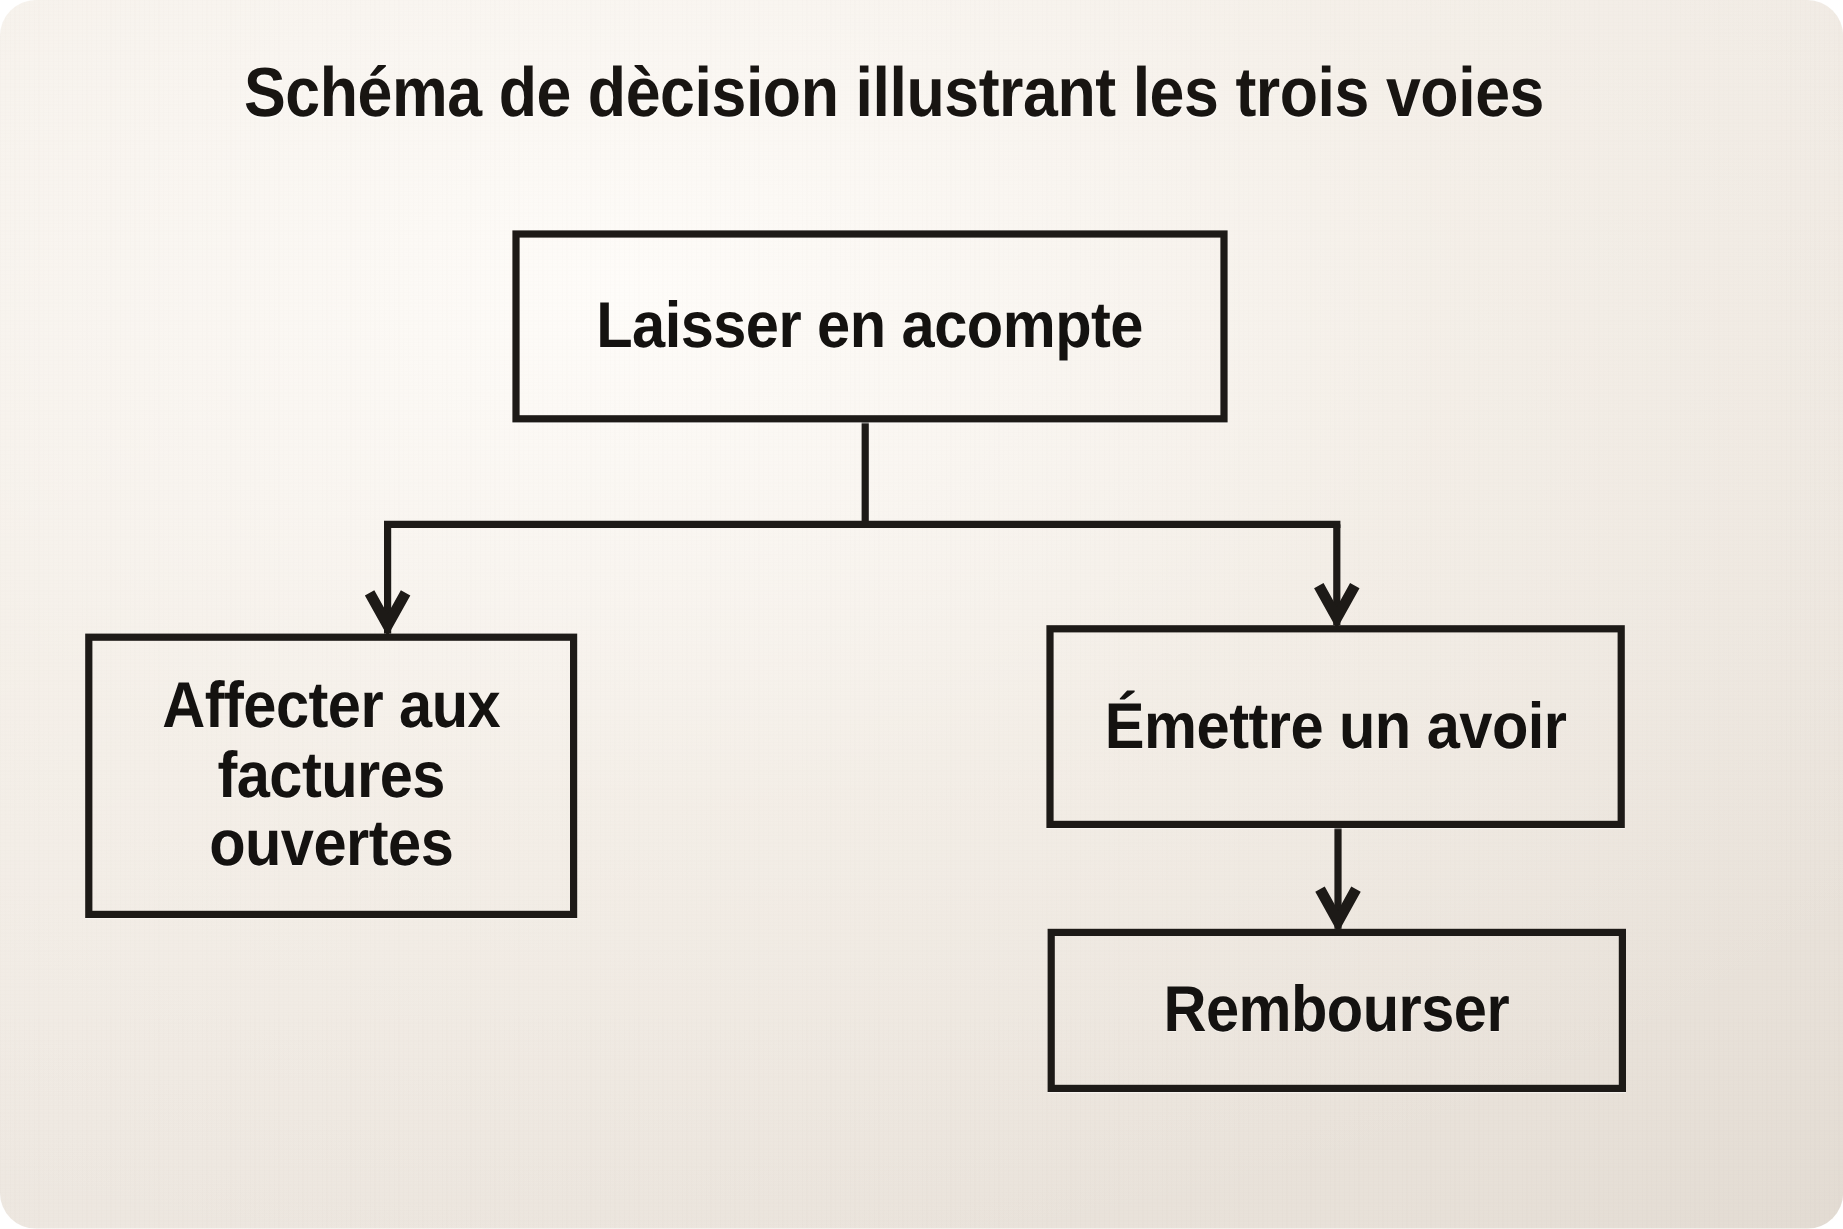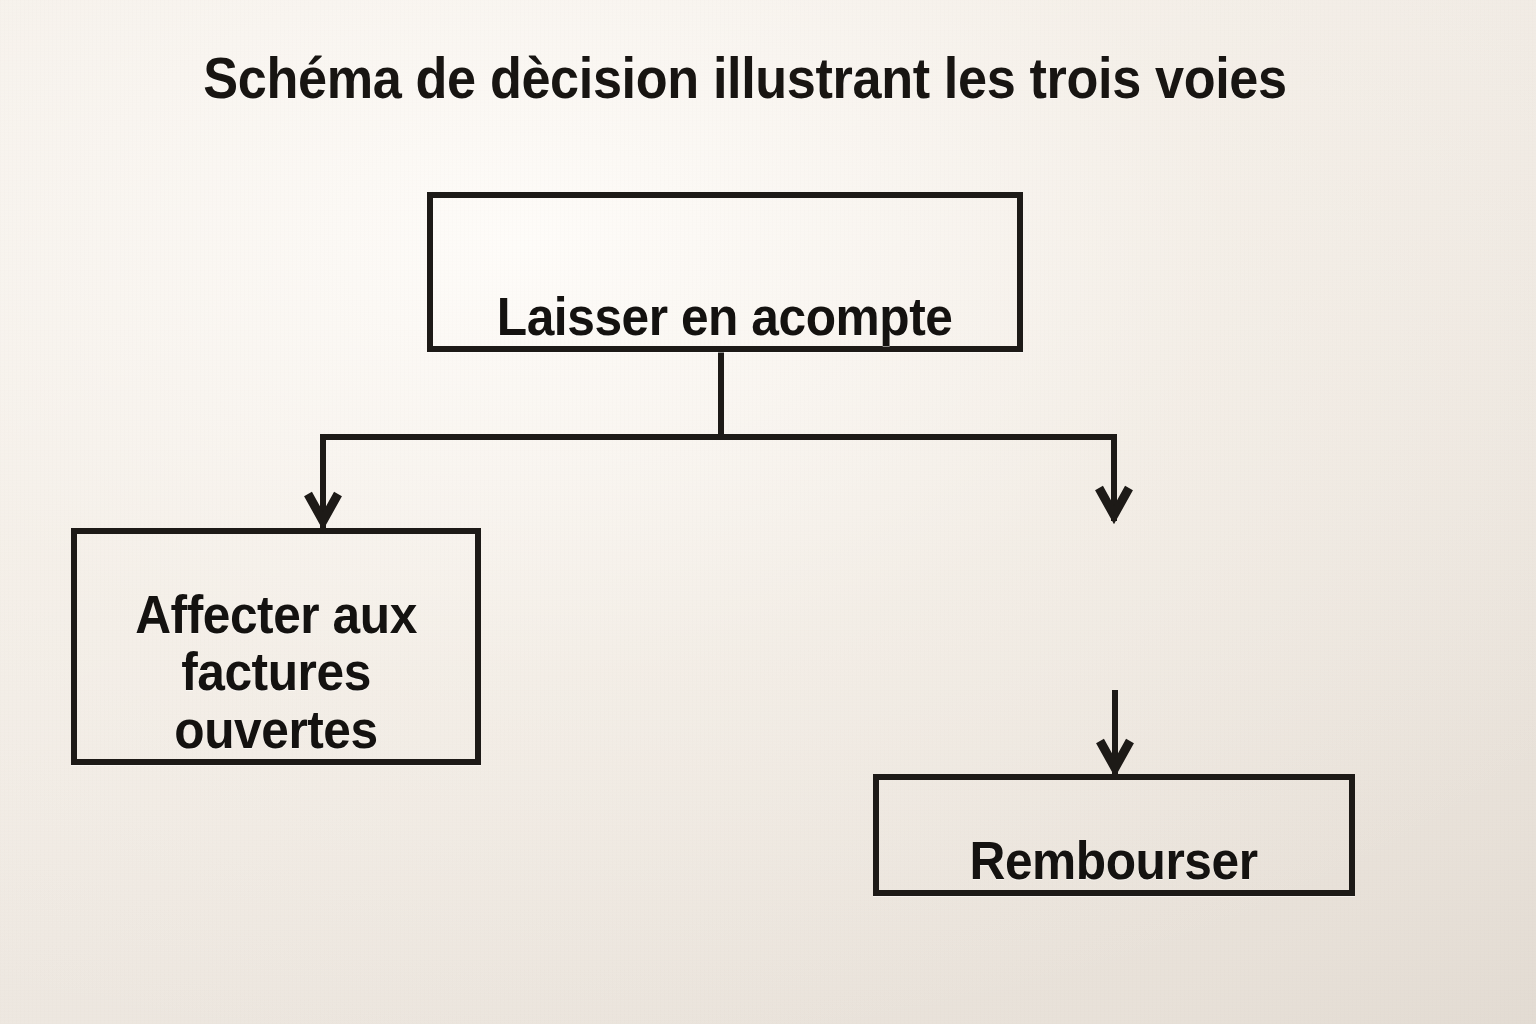--- a/index.html
+++ b/index.html
@@ -21,20 +21,21 @@
       radial-gradient(ellipse 120% 110% at 34% 24%,
         rgba(255,253,250,0.95) 0%,
         rgba(248,243,236,0.55) 38%,
         rgba(236,229,219,0.0) 72%),
       linear-gradient(152deg,
         rgba(255,255,255,0.30) 0%,
         rgba(255,255,255,0.05) 42%,
         rgba(206,196,183,0.22) 88%,
         rgba(198,188,175,0.30) 100%);
     font-family: "Liberation Sans", "DejaVu Sans", sans-serif;
+    border-radius: 30px;
     -webkit-font-smoothing: antialiased;
   }
 
   
   #grain {
     position: absolute;
     inset: 0;
     pointer-events: none;
     opacity: 0.30;
     background-image:
@@ -60,42 +61,42 @@
     text-shadow: 0 1px 0 rgba(255,255,255,0.55);
   }
 
   
   .node {
     position: absolute;
     box-sizing: border-box;
     border: 6px solid #1d1a17;
     background: transparent;
     display: flex;
-    align-items: flex-end;
+    align-items: center;
     justify-content: center;
     box-shadow: 0 1px 0 rgba(255,255,255,0.5);
   }
   .node-label {
     font-size: 54px;
     line-height: 1.07;
     font-weight: 700;
     color: #141210;
     text-align: center;
     letter-spacing: -0.5px;
     transform: scaleX(0.92);
     transform-origin: 50% 50%;
     white-space: nowrap;
     text-shadow: 0 1px 0 rgba(255,255,255,0.5);
   }
   .node-label.two-line { white-space: pre-line; }
 
   #node-laisser    { left: 427px; top: 192px; width: 596px; height: 160px; }
   #node-affecter   { left: 71px;  top: 528px; width: 410px; height: 237px; }
   #node-emettre    { left: 872px; top: 521px; width: 482px; height: 169px; }
-  #node-rembourser { left: 873px; top: 774px; width: 482px; height: 122px; }
+  #node-rembourser { left: 873px; top: 774px; width: 482px; height: 136px; }
 
   
   #connectors {
     position: absolute;
     left: 0; top: 0;
     width: 1536px;
     height: 1024px;
     pointer-events: none;
   }
   #connectors path,
@@ -142,18 +143,21 @@
 
   <div class="node" id="node-laisser">
     <div class="node-label">Laisser en acompte</div>
   </div>
 
   <div class="node" id="node-affecter">
     <div class="node-label two-line">Affecter aux
 factures ouvertes</div>
   </div>
 
+  <div class="node" id="node-emettre">
+    <div class="node-label">Émettre un avoir</div>
+  </div>
 
   <div class="node" id="node-rembourser">
     <div class="node-label">Rembourser</div>
   </div>
 
 </div>
 
 </body></html>

